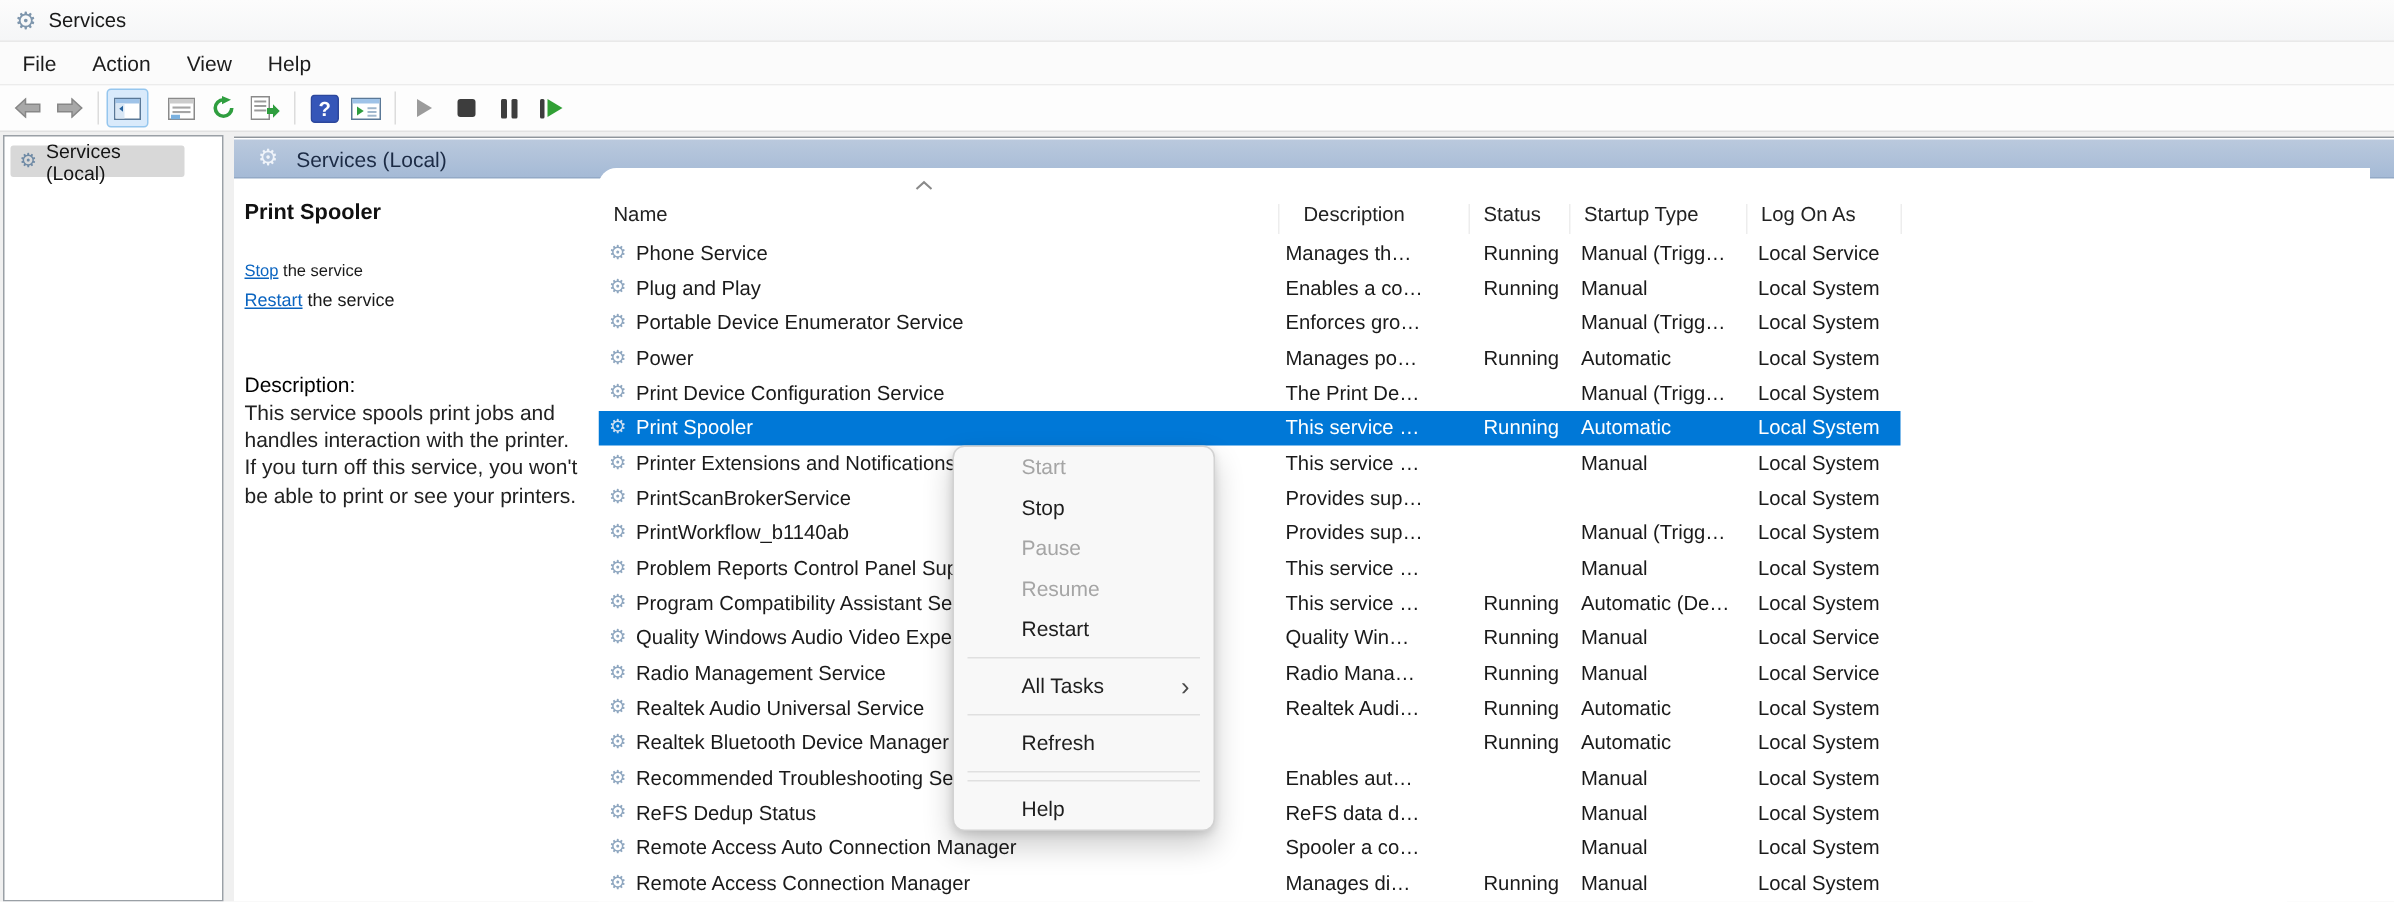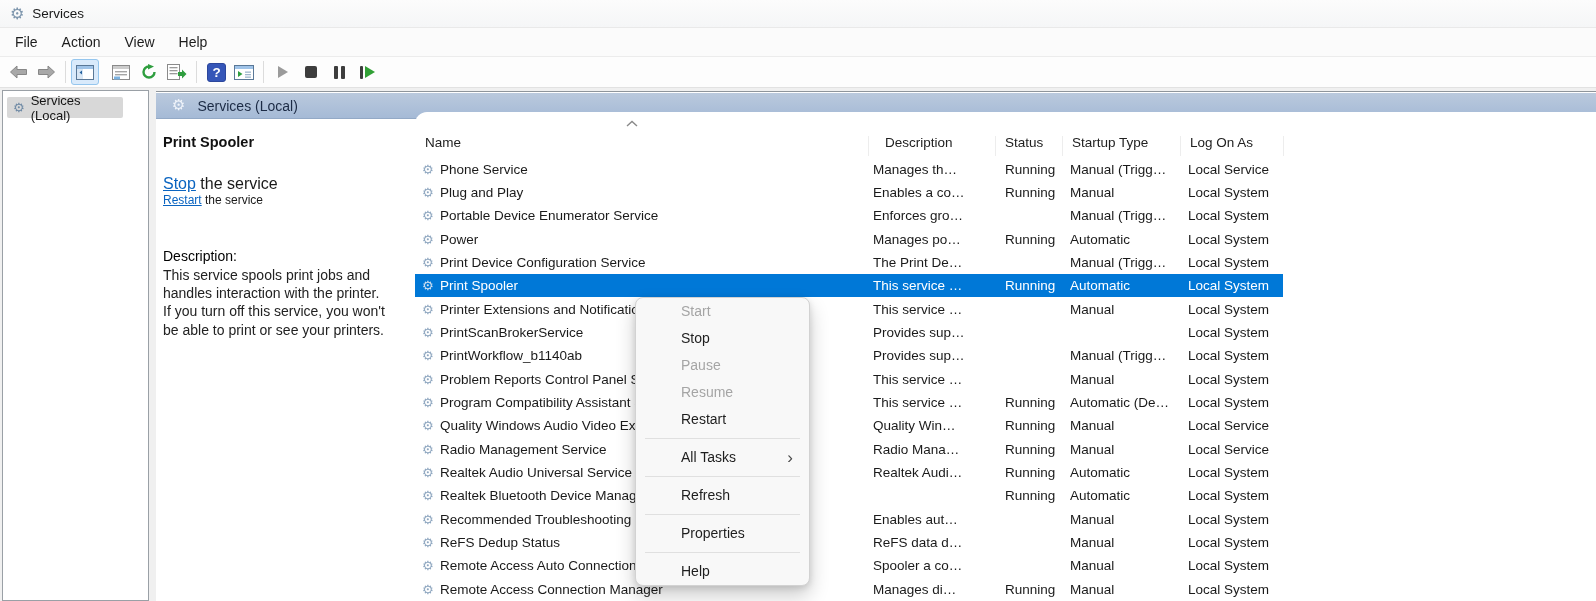--- a/index.html
+++ b/index.html
@@ -70,29 +70,29 @@
     background:linear-gradient(180deg,#bac9dd,#a5bad6);
     border-bottom:1px solid #93a9c6;
     display:flex; align-items:center; z-index:1;
   }
   .banner .gear { font-size:15px; color:#f0f4fa; margin-left:16px; }
   .banner .lbl { font-size:14px; color:#1c2b45; margin-left:12px; }
 
   
   .detail { position:absolute; left:7px; top:27px; width:252px; z-index:0; }
   .detail .svc-title { position:absolute; left:0; top:15px; font-size:14.5px; font-weight:bold; color:#111; white-space:nowrap; }
-  .detail .line1 { position:absolute; left:0; top:56px; font-size:16px; white-space:nowrap; }
+  .detail .line1 { position:absolute; left:0; top:56px; font-size:11px; white-space:nowrap; }
   .detail .line2 { position:absolute; left:0; top:74px; font-size:12px; white-space:nowrap; }
   .detail a.link { color:#0a64c0; text-decoration:underline; cursor:pointer; }
   .detail .desc-label { position:absolute; left:0; top:129px; font-size:14px; color:#000000; }
   .detail .desc-lines { position:absolute; left:0; top:147px; font-size:14px; color:#222; line-height:18.2px; white-space:nowrap; }
 
   
   .list-card {
-    position:absolute; left:259px; top:20px; width:1181px; height:490px;
+    position:absolute; left:243px; top:20px; width:1181px; height:490px;
     background:#ffffff; border-top-left-radius:12px; z-index:2; overflow:hidden;
   }
   .list-header { position:absolute; left:0; top:0; width:100%; height:45px; font-size:13.5px; color:#222; }
   .list-header .h { position:absolute; top:23px; white-space:nowrap; }
   .h-name { left:10px; }
   .h-desc { left:470px; }
   .h-status { left:590px; }
   .h-startup { left:657px; }
   .h-logon { left:775px; }
   .h-sep { position:absolute; top:24px; height:20px; width:1px; background:#ededed; }
@@ -435,16 +435,15 @@
     <div class="menu-row disabled"><span>Start</span></div>
     <div class="menu-row"><span>Stop</span></div>
     <div class="menu-row disabled"><span>Pause</span></div>
     <div class="menu-row disabled"><span>Resume</span></div>
     <div class="menu-row"><span>Restart</span></div>
     <div class="menu-sep"></div>
     <div class="menu-row"><span>All Tasks</span><span class="chev">›</span></div>
     <div class="menu-sep"></div>
     <div class="menu-row"><span>Refresh</span></div>
     <div class="menu-sep"></div>
-    <div class="menu-row"><span>Properties</span></div>
     <div class="menu-sep"></div>
     <div class="menu-row"><span>Help</span></div>
   </div>
 
 </body></html>

